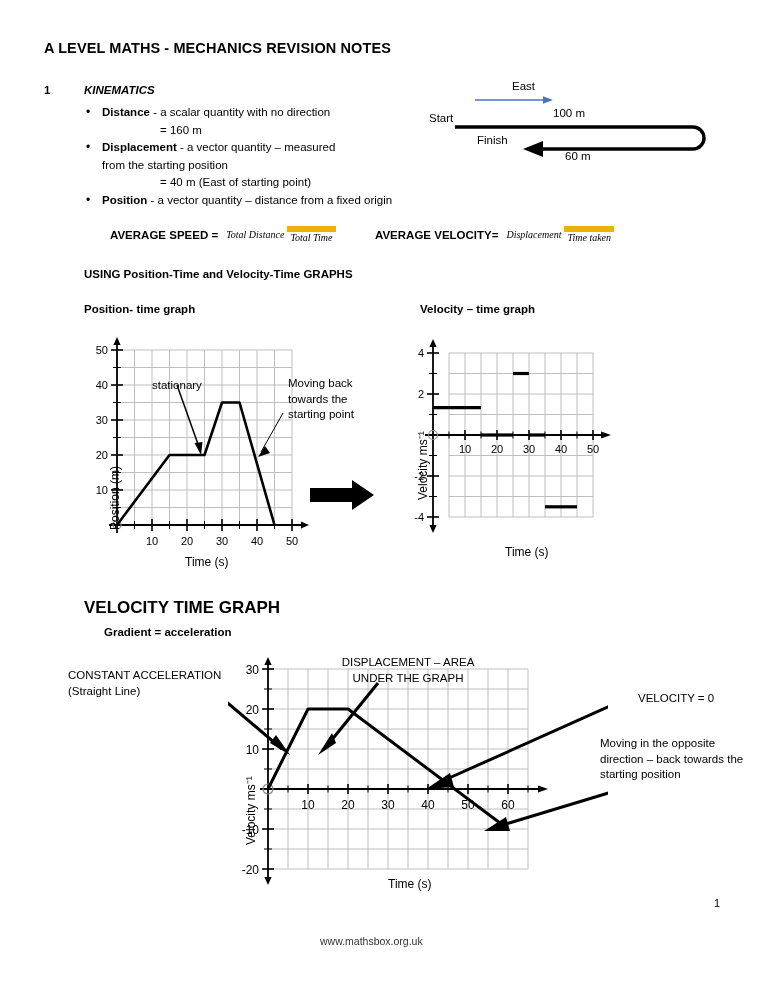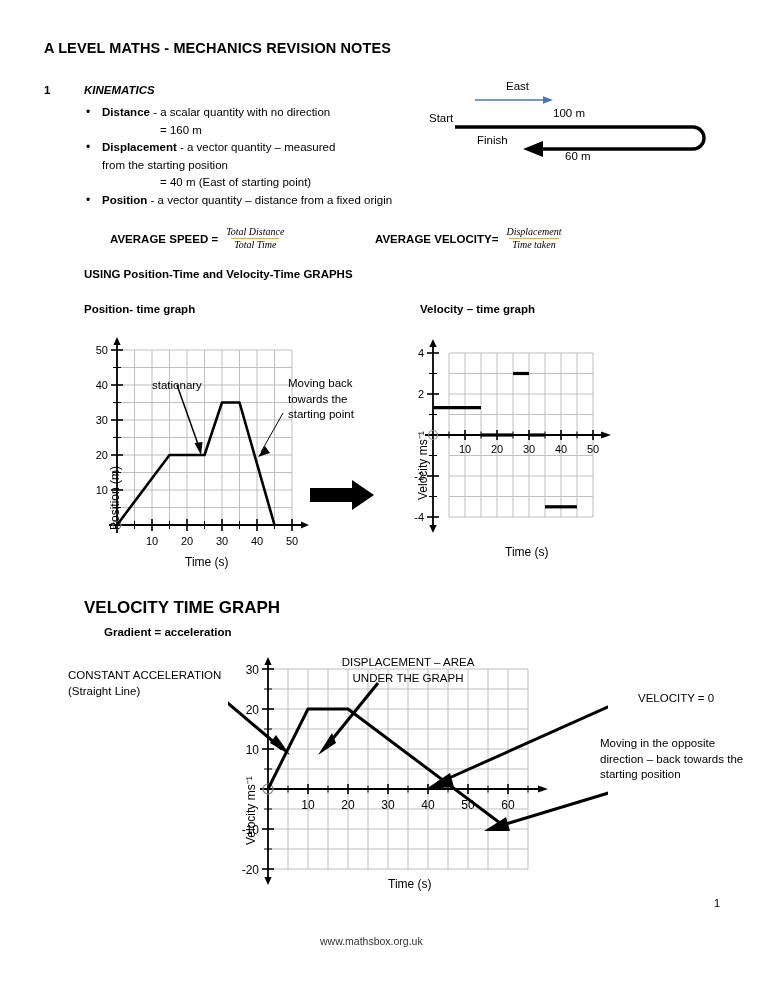--- a/index.html
+++ b/index.html
@@ -52,47 +52,47 @@
     position: absolute; left: 2px; top: 0;
     font-size: 12px;
   }
   .bullet-list b { font-weight: bold; }
   .sub-eq { display: block; padding-left: 58px; }
   .cont { display: block; padding-left: 0; }
 
   
   #journey { left: 415px; top: 80px; width: 320px; height: 90px; }
   #journey .lbl { position: absolute; font-size: 11.5px; }
-  #lbl-east  { left: 66px; top: 0px; padding-left: 25px; }
+  #lbl-east  { left: 72px; top: 0px; padding-left: 25px; }
   #lbl-start { left: 14px;  top: 32px; }
   #lbl-finish{ left: 62px; top: 54px; }
   #lbl-100m  { left: 138px; top: 27px; }
   #lbl-60m   { left: 150px; top: 70px; }
 
   
   #using-heading { left: 84px; top: 268px; font-size: 11.5px; font-weight: bold; }
   #pt-heading    { left: 84px; top: 303px; font-size: 11.5px; font-weight: bold; }
   #vt-heading    { left: 420px; top: 303px; font-size: 11.5px; font-weight: bold; }
   #vtg-heading   { left: 84px; top: 598px; font-size: 17px; font-weight: bold; }
   #grad-heading  { left: 104px; top: 626px; font-size: 11.5px; font-weight: bold; }
 
   
   .formula { position: absolute; font-size: 11.5px; font-weight: bold;
              display: flex; align-items: center; }
   #formula-speed    { left: 110px; top: 226px; }
   #formula-velocity { left: 375px; top: 226px; }
   .frac {
-    display: inline-flex; flex-direction: column; align-items: center;
+    display: inline-flex; flex-direction: row; align-items: center;
     font-family: "Liberation Serif", serif;
     font-style: italic; font-weight: normal;
     font-size: 10px; line-height: 12px;
     margin-left: 5px;
   }
   .frac .num { padding: 0 3px; }
-  .frac .den { padding: 0 3px; border-top: 1px solid #eab308; }
+  .frac .den { padding: 0 3px; border-top: 6px solid #eab308; }
 
   
   .chart { position: absolute; }
   .chart svg { display: block; }
   .axis-title {
     position: absolute; font-size: 12px; text-align: center;
   }
   .axis-title.rot {
     transform-origin: 0 0;
     transform: rotate(-90deg);

